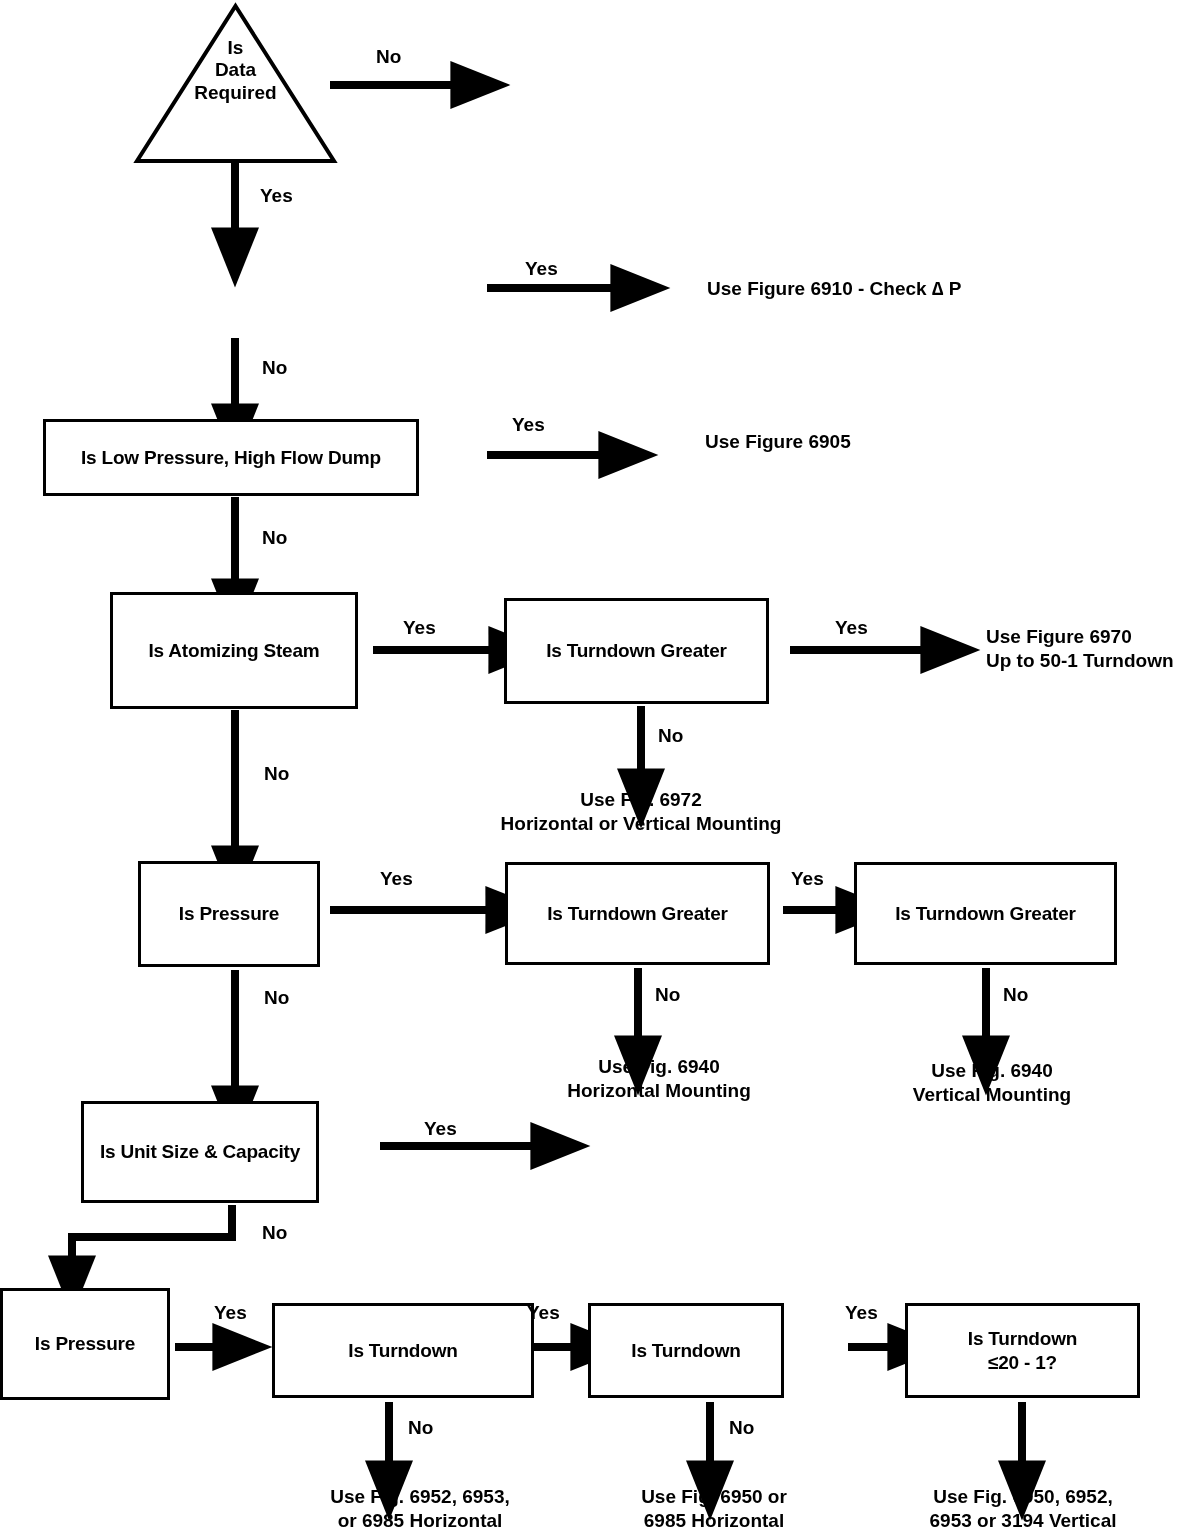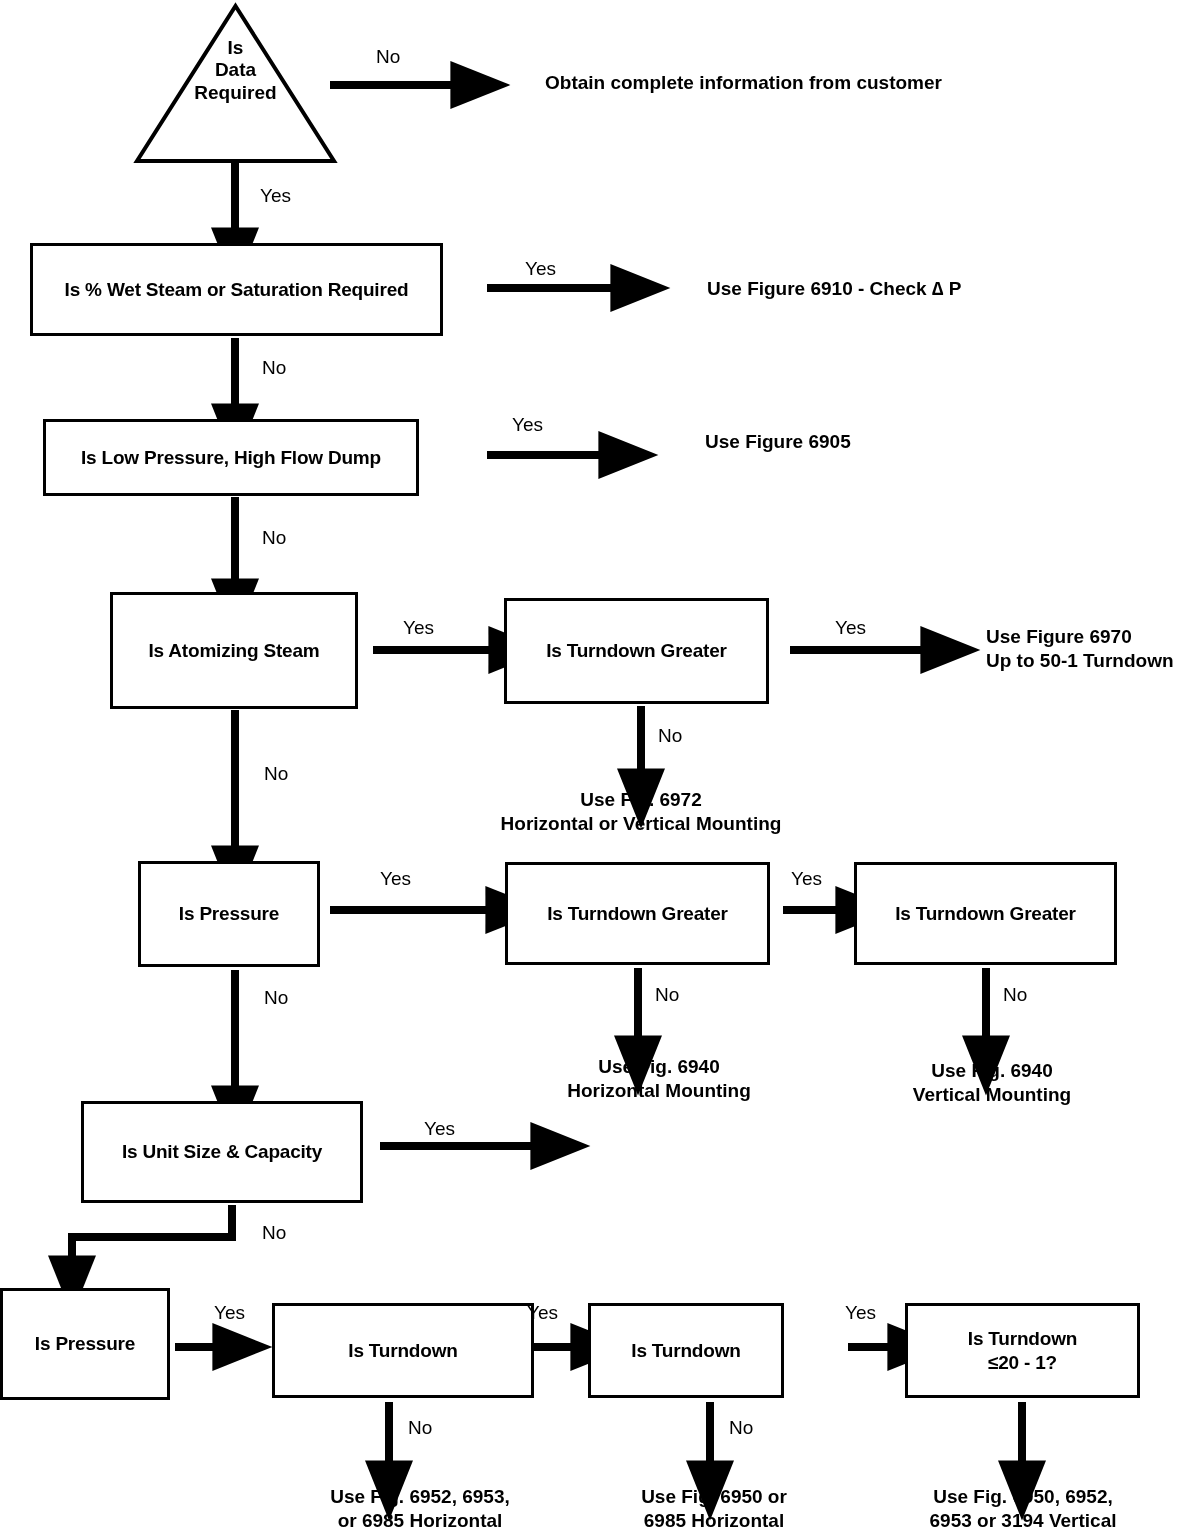--- a/index.html
+++ b/index.html
@@ -60,21 +60,21 @@
     position:absolute;
     font-weight:bold;
     font-size:19px;
     line-height:1.25;
     white-space:nowrap;
     text-align:left;
   }
   .tlabel.ctr{ text-align:center; }
   .edge-label{
     position:absolute;
-    font-weight:normal;
+    font-weight:bold;
     font-size:19px;
     line-height:1;
     white-space:nowrap;
   }
 </style>
 </head>
 <body>
 
 <div id="canvas">
 
@@ -140,48 +140,46 @@
     <svg width="205" height="163">
       <polygon points="102.5,4 201,159 4,159" fill="#ffffff" stroke="#000000" stroke-width="4"></polygon>
     </svg>
     <div class="tri-label">
       <div>Is</div>
       <div>Data</div>
       <div>Required</div>
     </div>
   </div>
 
-  <div class="node" style="left:30px; top:243px; width:413px; height:93px;">Is % Wet Steam or Saturation Required</div>
 
   <div class="node" style="left:43px; top:419px; width:376px; height:77px;">Is Low Pressure, High Flow Dump</div>
 
   <div class="node" style="left:110px; top:592px; width:248px; height:117px;">Is Atomizing Steam</div>
 
   <div class="node" style="left:504px; top:598px; width:265px; height:106px;">Is Turndown Greater</div>
 
   <div class="node" style="left:138px; top:861px; width:182px; height:106px;">Is Pressure</div>
 
   <div class="node" style="left:505px; top:862px; width:265px; height:103px;">Is Turndown Greater</div>
 
   <div class="node" style="left:854px; top:862px; width:263px; height:103px;">Is Turndown Greater</div>
 
-  <div class="node" style="left:81px; top:1101px; width:282px; height:102px;">Is Unit Size &amp; Capacity</div>
+  <div class="node" style="left:81px; top:1101px; width:238px; height:102px;">Is Unit Size &amp; Capacity</div>
 
   <div class="node" style="left:0px; top:1288px; width:170px; height:112px;">Is Pressure</div>
 
   <div class="node" style="left:272px; top:1303px; width:262px; height:95px;">Is Turndown</div>
 
   <div class="node" style="left:588px; top:1303px; width:196px; height:95px;">Is Turndown</div>
 
   <div class="node" style="left:905px; top:1303px; width:235px; height:95px; flex-direction:column;">
     <div>Is Turndown</div>
     <div>≤20 - 1?</div>
   </div>
 
-  <div class="tlabel" style="left:545px; top:71px;">Obtain complete information from customer</div>
 
   <div class="tlabel" style="left:707px; top:277px;">Use Figure 6910 - Check ∆ P</div>
 
   <div class="tlabel" style="left:705px; top:430px;">Use Figure 6905</div>
 
   <div class="tlabel" style="left:986px; top:625px;">
     <div>Use Figure 6970</div>
     <div>Up to 50-1 Turndown</div>
   </div>
 

